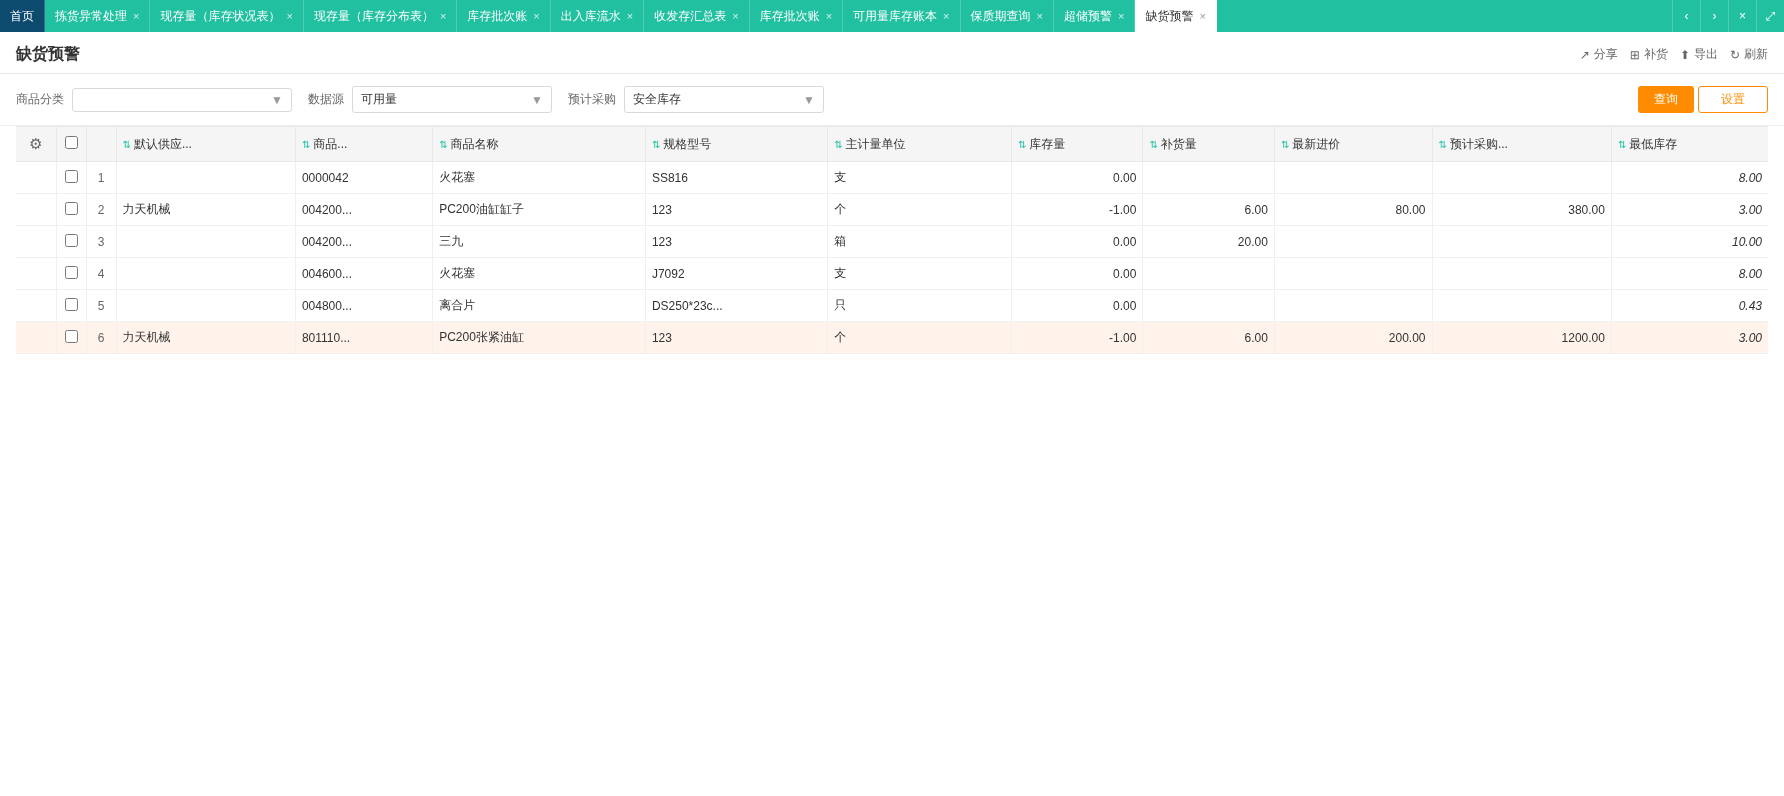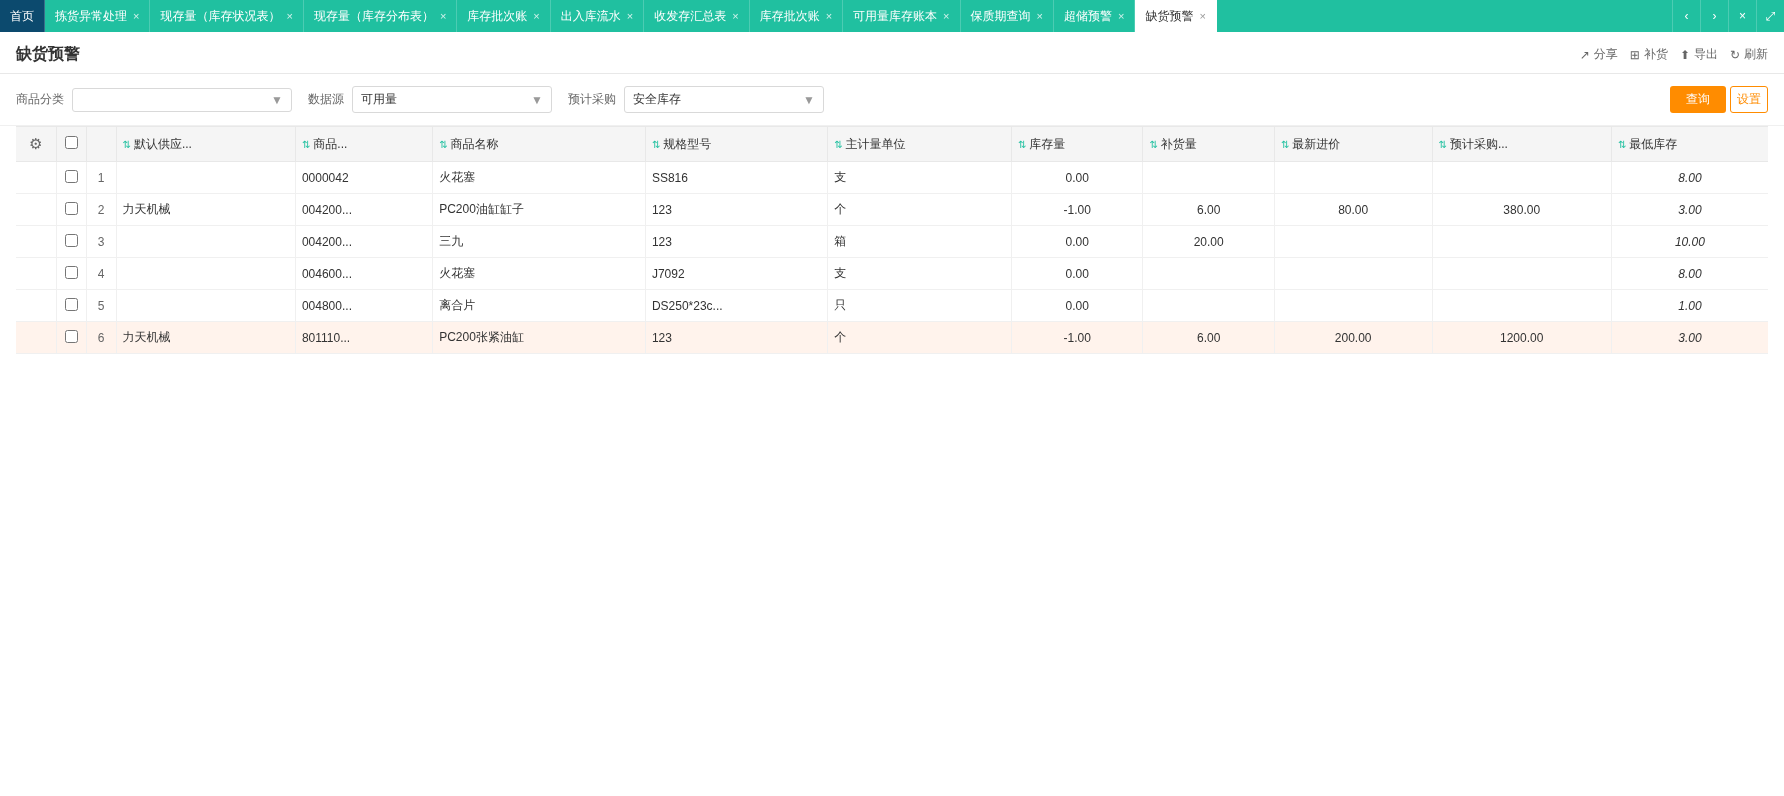--- a/index.html
+++ b/index.html
@@ -148,21 +148,21 @@
       padding: 5px 16px;
       cursor: pointer;
       font-size: 12px;
       font-family: inherit;
     }
     .btn-settings {
       background: #fff;
       color: #ff8c00;
       border: 1px solid #ff8c00;
       border-radius: 3px;
-      padding: 4px 6px;
+      padding: 4px 22px;
       cursor: pointer;
       font-size: 12px;
       font-family: inherit;
     }
 
     
     .table-container {
       padding: 0 16px;
     }
     table {
@@ -197,21 +197,21 @@
     tbody tr.highlighted { background: #fff3ec; }
     tbody td {
       padding: 7px 6px;
       border-right: 1px solid #f0f0f0;
       color: #333;
     }
     tbody td:last-child { border-right: none; font-style: italic; }
     .row-num { color: #666; text-align: center; }
     .td-checkbox { width: 30px; text-align: center; }
     .td-num { text-align: center; width: 30px; }
-    .td-right { text-align: center; }
+    .td-right { text-align: right; }
 
     
     .gear-th {
       width: 40px;
       text-align: center;
     }
 
     
     input[type=checkbox] {
       width: 13px;
@@ -480,21 +480,21 @@
             <td class="row-num">5</td>
             <td></td>
             <td>004800...</td>
             <td>离合片</td>
             <td>DS250*23c...</td>
             <td>只</td>
             <td class="td-right">0.00</td>
             <td class="td-right"></td>
             <td class="td-right"></td>
             <td class="td-right"></td>
-            <td class="td-right">1.00</td>
+            <td class="td-right">0.43</td>
           </tr>
           <tr class="highlighted">
             <td></td>
             <td class="td-checkbox"><input type="checkbox" style=""></td>
             <td class="row-num">6</td>
             <td>力天机械</td>
             <td>801110...</td>
             <td>PC200张紧油缸</td>
             <td>123</td>
             <td>个</td>

